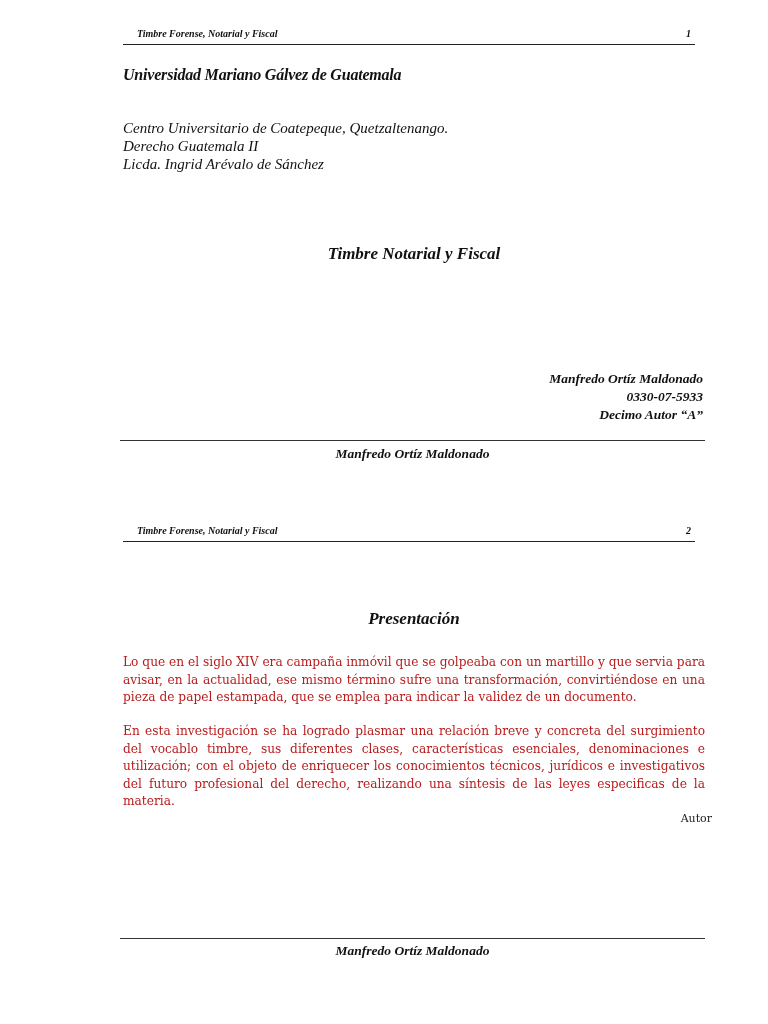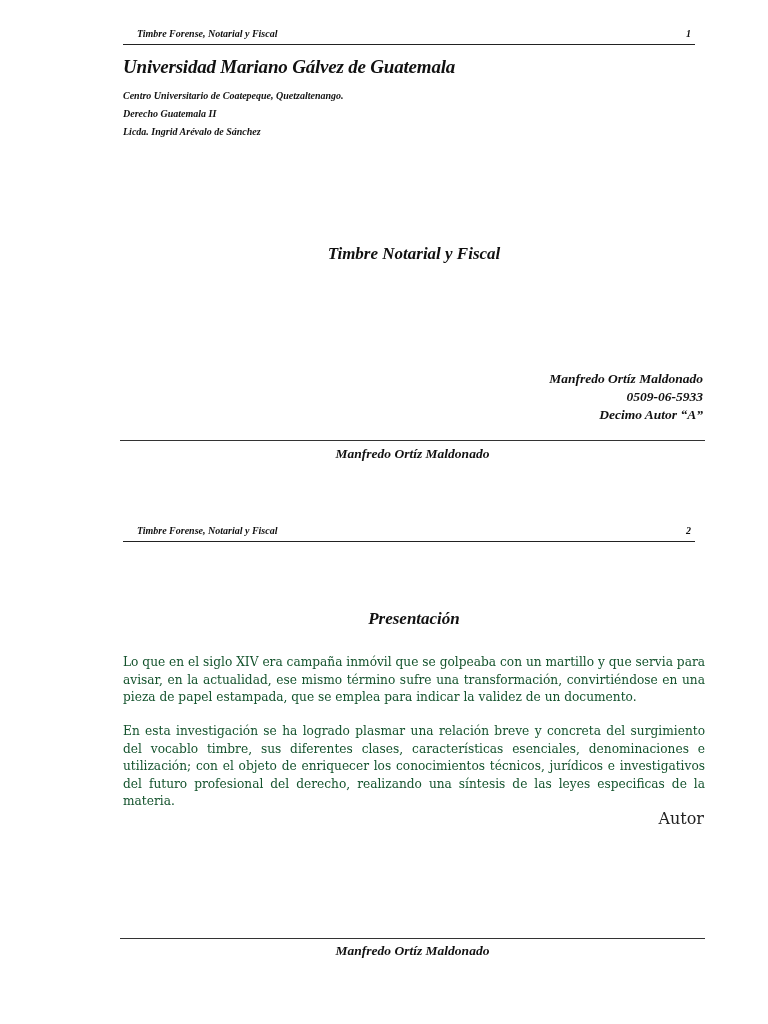--- a/index.html
+++ b/index.html
@@ -46,29 +46,29 @@
       width: 585px;
       text-align: center;
       font-style: italic;
       font-weight: bold;
       font-size: 13.5px;
       line-height: 16px;
     }
 
     
     .univ {
-      left: 123px; top: 56px;
+      left: 123px; top: 64px;
       font-style: italic; font-weight: bold;
-      font-size: 19px; line-height: 22px;
+      font-size: 16px; line-height: 22px;
       letter-spacing: -0.2px;
     }
     .subline {
       left: 123px;
-      font-style: italic; font-weight: bold;
-      font-size: 10px; line-height: 18px;
+      font-style: italic; font-weight: normal;
+      font-size: 15px; line-height: 18px; margin-top: 32px;
     }
     .doc-title {
       left: 0; width: 828px; top: 243px;
       text-align: center;
       font-style: italic; font-weight: bold;
       font-size: 17px; line-height: 22px;
     }
     .author-block {
       right: 65px; top: 370px;
       text-align: right;
@@ -82,26 +82,26 @@
       text-align: center;
       font-style: italic; font-weight: bold;
       font-size: 17px; line-height: 22px;
     }
     .para {
       left: 123px; width: 582px;
       font-size: 13.5px; line-height: 17.5px;
       text-align: justify;
       font-family: "DejaVu Serif", "Liberation Serif", serif;
       font-size: 12.2px;
-      color: #14532d;
+      color: #b91c1c;
     }
     .sign {
-      right: 64px; top: 810px;
+      right: 56px; top: 810px;
       font-family: "DejaVu Serif", "Liberation Serif", serif;
-      font-size: 16px; line-height: 17px;
+      font-size: 11px; line-height: 17px;
       color: #222;
     }
   </style>
 </head>
 <body>
 
 <div>
 
   <div class="run-header" style="top: 26px;">
     <span class="title">Timbre Forense, Notarial y Fiscal</span>
@@ -110,21 +110,21 @@
 
   <div class="abs univ">Universidad Mariano Gálvez de Guatemala</div>
   <div class="abs subline" style="top: 87px;">Centro Universitario de Coatepeque, Quetzaltenango.</div>
   <div class="abs subline" style="top: 105px;">Derecho Guatemala II</div>
   <div class="abs subline" style="top: 123px; text-align: right;">Licda. Ingrid Arévalo de Sánchez</div>
 
   <div class="abs doc-title">Timbre Notarial y Fiscal</div>
 
   <div class="abs author-block">
     <div>Manfredo Ortíz Maldonado</div>
-    <div>0509-06-5933</div>
+    <div>0330-07-5933</div>
     <div>Decimo Autor “A”</div>
   </div>
 
   <div class="run-footer-rule" style="top: 440px;"></div>
   <div class="run-footer-text" style="top: 446px;">Manfredo Ortíz Maldonado</div>
 </div>
 
 <div>
 
   <div class="run-header" style="top: 523px;">

